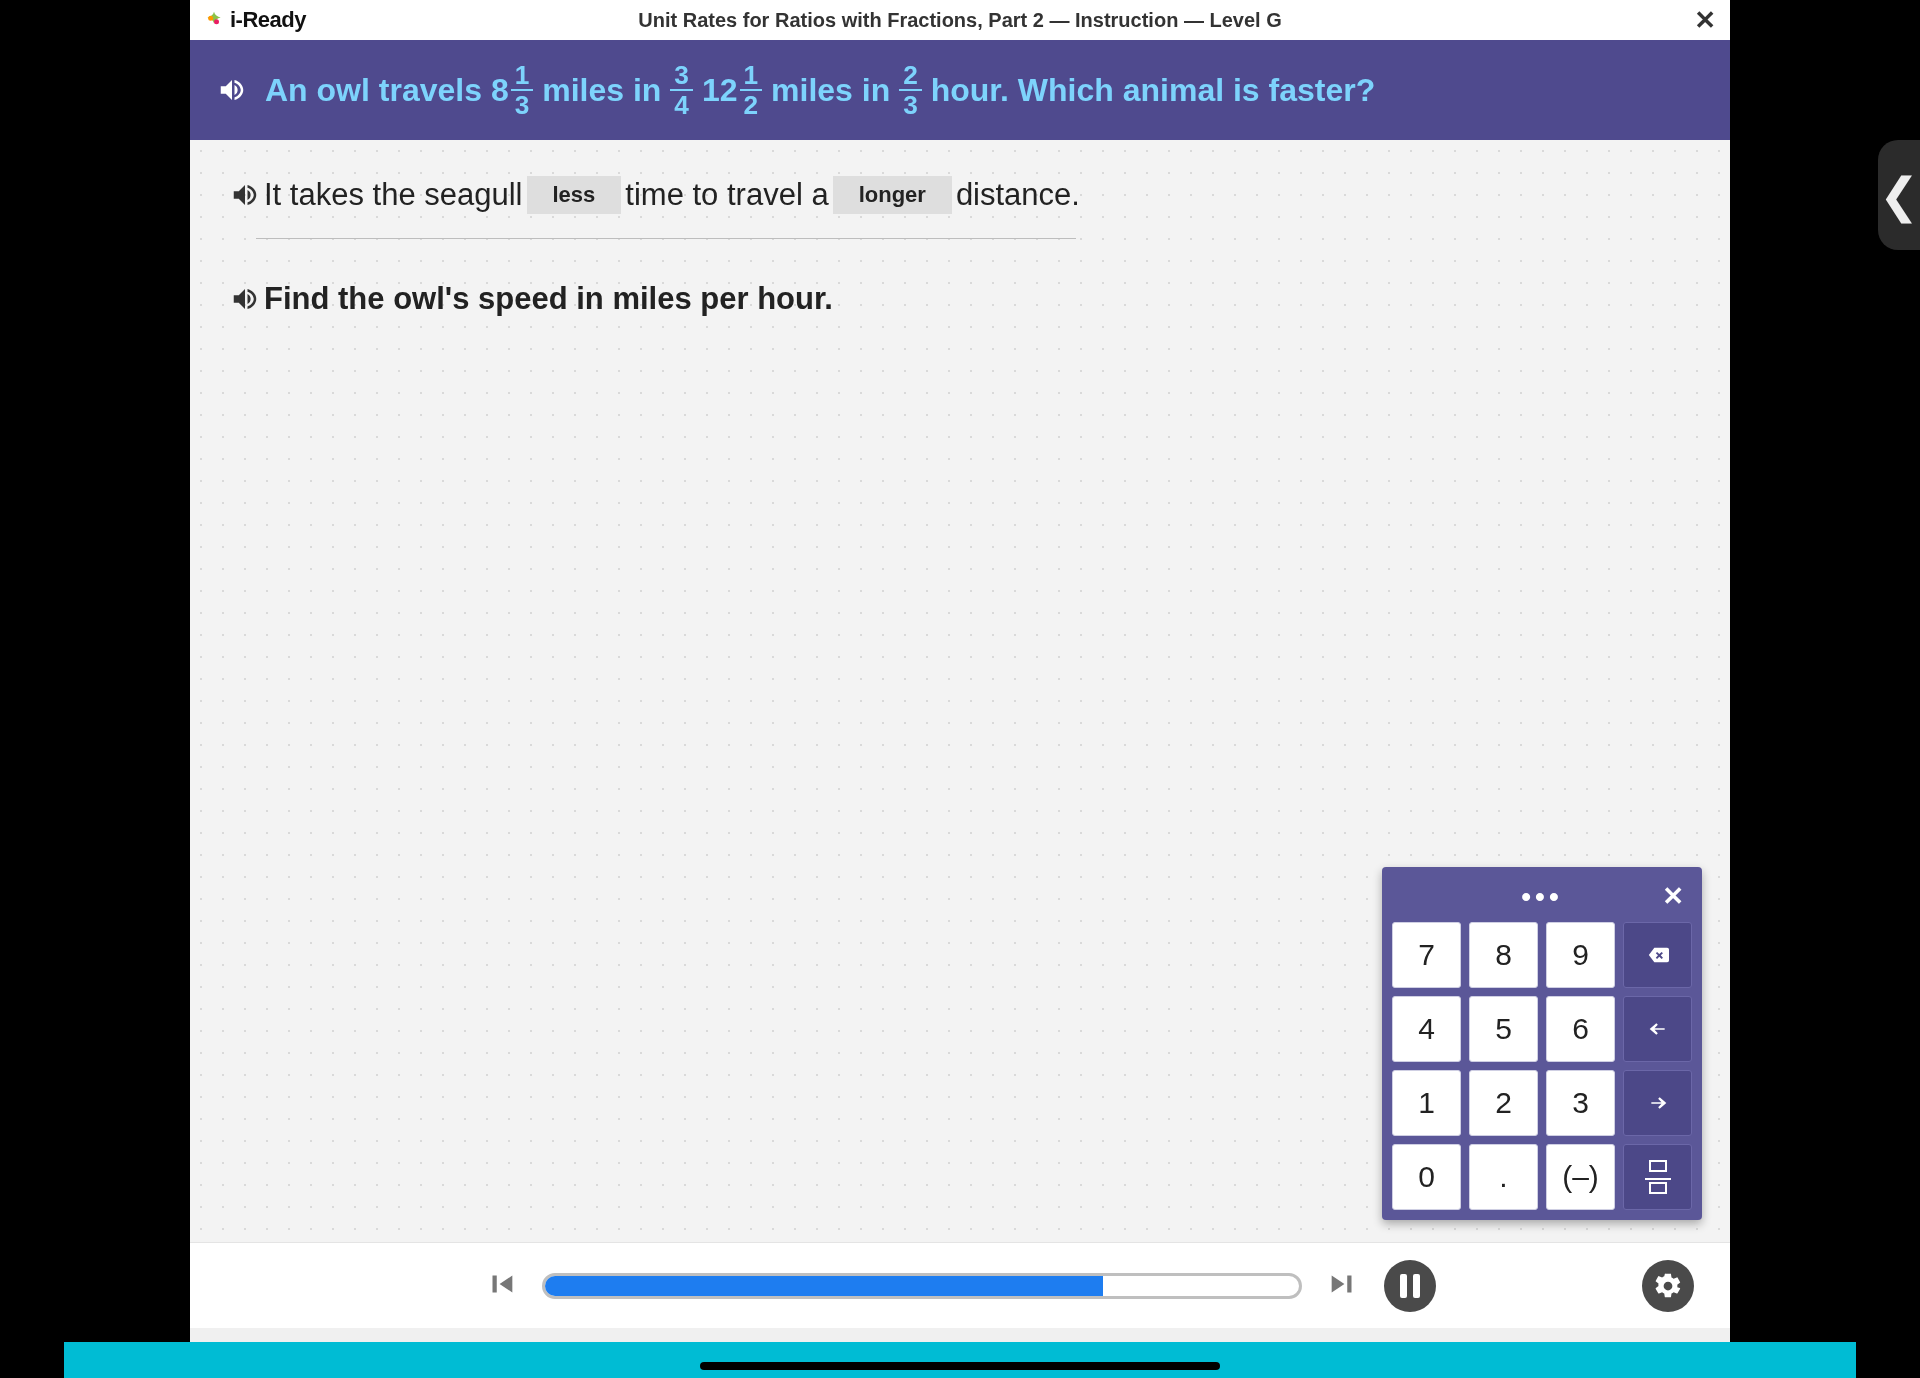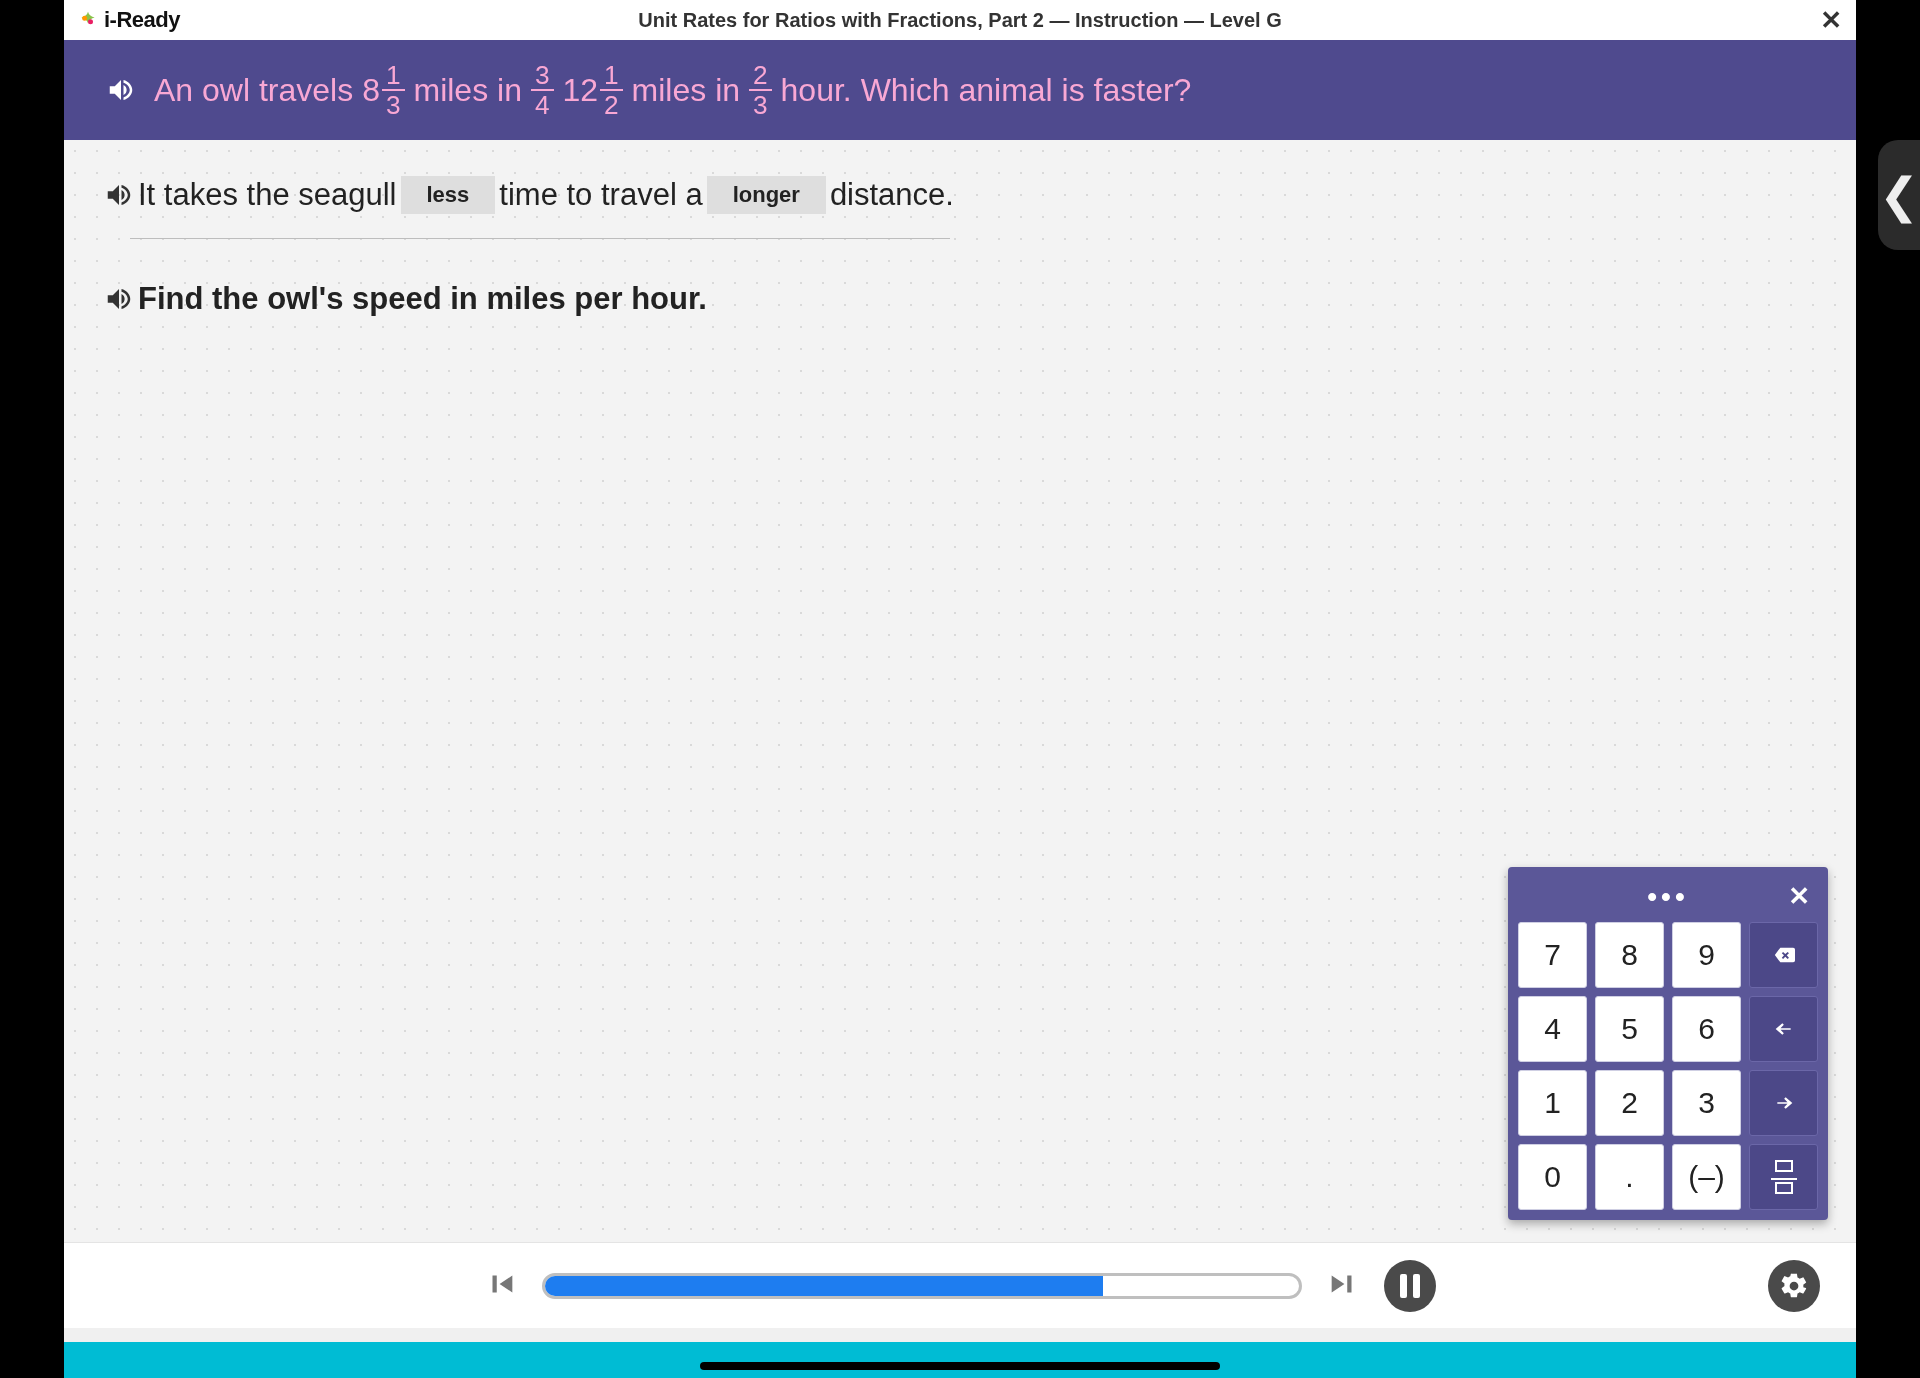--- a/index.html
+++ b/index.html
@@ -11,21 +11,21 @@
     height: 1378px;
     position: relative;
     overflow: hidden;
   }
   
   .stage {
     position: absolute;
     left: 50%;
     top: 0;
     transform: translateX(-50%);
-    width: 1792px;
+    width: 1540px;
     height: 1342px;
     background: #f0f0f0;
   }
   
   .viewport-bottom {
     position: absolute;
     left: 50%;
     transform: translateX(-50%);
     bottom: 0;
     width: 1792px;
@@ -83,26 +83,27 @@
     top: 50%;
     transform: translateY(-50%);
     font-size: 26px;
     color: #333;
     cursor: pointer;
     font-weight: 700;
   }
   
   .banner {
     background: #4f4a8e;
-    color: #f9a8d4;
-    padding: 22px 42px;
+    color: #7dd3fc;
+    padding: 22px 27px;
     font-size: 32px;
     display: flex;
     align-items: center;
     gap: 18px;
+    font-weight: bold;
   }
   .speaker {
     width: 30px;
     height: 30px;
     flex-shrink: 0;
     display: inline-flex;
     align-items: center;
     justify-content: center;
   }
   .speaker svg { width: 100%; height: 100%; }

